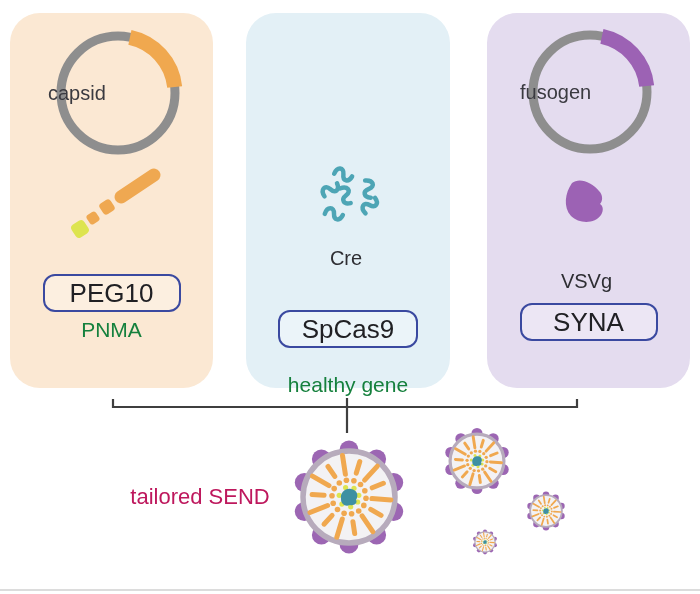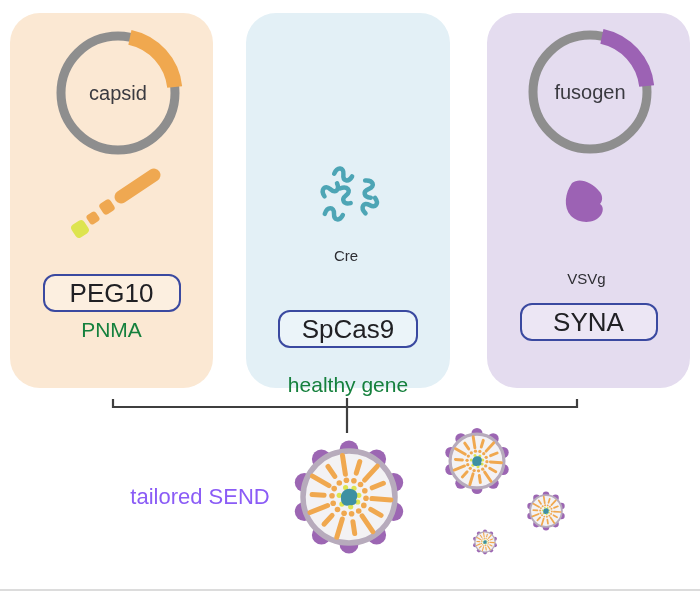--- a/index.html
+++ b/index.html
@@ -10,31 +10,31 @@
   .card { position:absolute; top:13px; height:375px; border-radius:30px; }
   .p0 { left:10px;  width:203px; background:#fbe8d3; }
   .p1 { left:246px; width:204px; background:#e3f0f6; }
   .p2 { left:487px; width:203px; background:#e4dcef; }
 
   .plasmid-wrap { position:absolute; width:140px; height:140px; }
   .p0 .plasmid-wrap { left:38px; top:10px; }
   .p1 .plasmid-wrap { left:36px; top:8px; }
   .p2 .plasmid-wrap { left:33px; top:9px; }
   .plasmid-label {
-    position:absolute; left:0; width:100%; top:59px; text-align:center;
+    position:absolute; left:0; width:100%; top:59px; 
     font-size:20px; line-height:22px; color:#3a3a40;
   }
 
   .icon-wrap { position:absolute; }
   .p0 .icon-wrap { left:50px; top:150px; }
   .p1 .icon-wrap { left:66px; top:152px; }
   .p2 .icon-wrap { left:72px; top:160px; }
 
   .gene-label { position:absolute; left:0; right:4px; text-align:center;
-    font-size:15px; color:#2e2e33; }
+    font-size:20px; color:#2e2e33; }
   .p1 .gene-1 { top:234px; }
   .p1 .gene-2 { top:264px; }
   .p2 .gene-1 { top:257px; }
 
   .boxed-label {
     position:absolute; left:0; right:0; margin:0 auto; width:138px; height:38px;
     border:2px solid #3a49a0; border-radius:12px; box-sizing:border-box;
     display:flex; align-items:center; justify-content:center;
     font-size:26px; color:#202024; background:rgba(255,255,255,0.3);
   }
@@ -43,21 +43,21 @@
   .p2 .boxed-label { top:290px; }
 
   .muted-label { position:absolute; left:0; right:0; text-align:center;
     font-size:21px; color:#15803d; }
   .p0 .muted-label { top:305px; }
   .p1 .muted-label { top:360px; }
 
   .bracket-svg   { position:absolute; left:100px; top:393px; }
   .particles-svg { position:absolute; left:280px; top:425px; }
   .result-label  { position:absolute; left:120px; top:484px; width:160px;
-    text-align:center; font-size:22px; color:#8b5cf6; }
+    text-align:center; font-size:22px; color:#be185d; }
   .bottom-rule { position:absolute; left:0; top:589px; width:700px; height:2px;
     background:#dcdcdc; }
 </style>
 </head>
 <body>
 
 <div class="canvas">
 
   <div class="card p0">
     <div class="plasmid-wrap">

